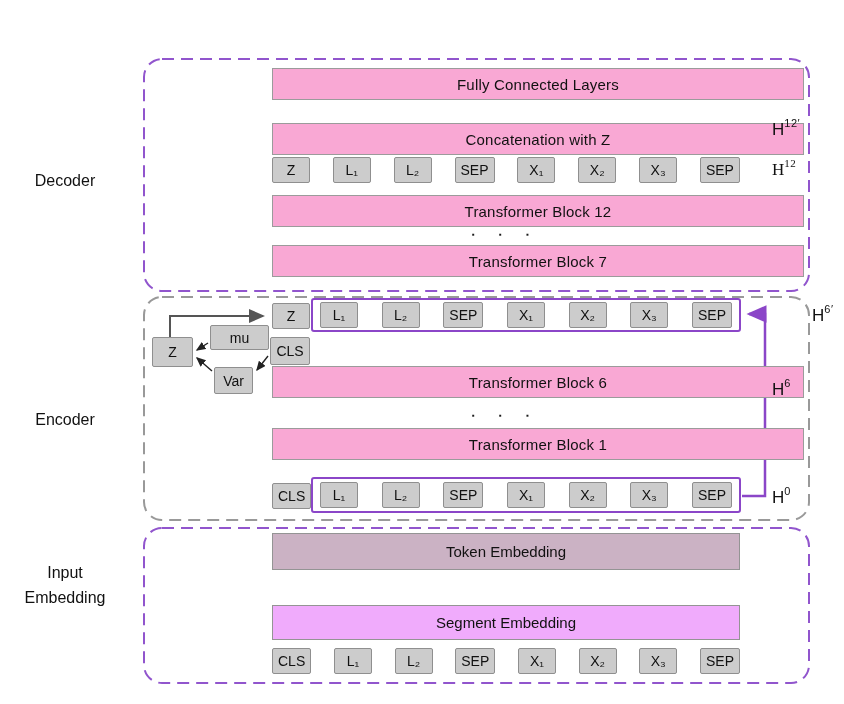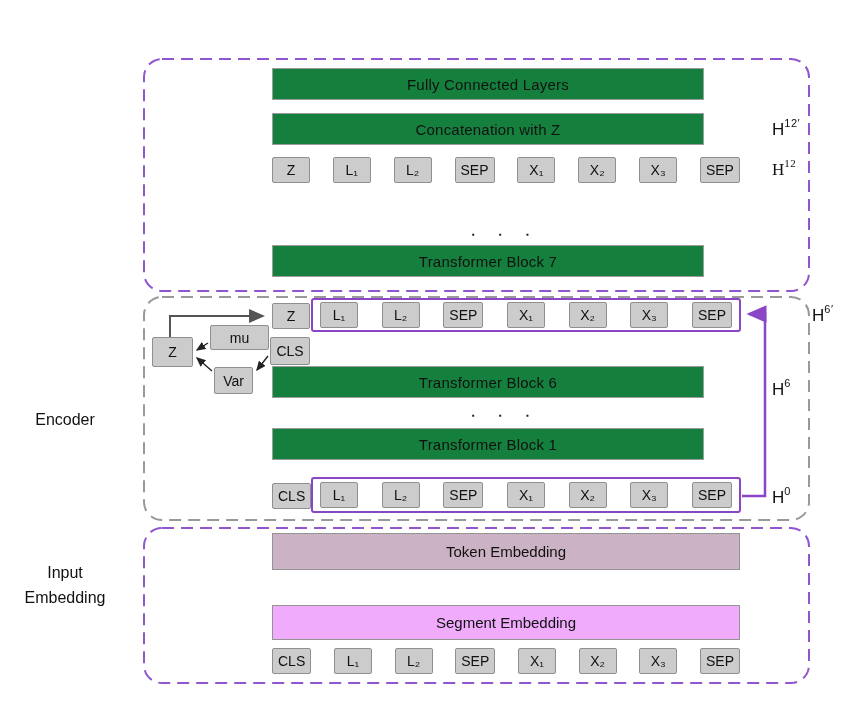--- a/index.html
+++ b/index.html
@@ -1,21 +1,21 @@
 <!DOCTYPE html>
 <html><head>
 <meta charset="utf-8">
 <style>
   html,body{margin:0;padding:0;background:#fff;}
   body{font-family:"Liberation Sans","DejaVu Sans",sans-serif;color:#111;}
   .canvas{position:relative;width:844px;height:704px;background:#ffffff;overflow:hidden;}
   .abs{position:absolute;box-sizing:border-box;}
   svg.overlay{position:absolute;left:0;top:0;width:844px;height:704px;pointer-events:none;}
-  .bar{position:absolute;box-sizing:border-box;left:272px;width:432px;height:32px;
-       background:#15803d;border:1px solid #9b9b9b;display:flex;align-items:center;
+  .bar{position:absolute;box-sizing:border-box;left:272px;width:532px;height:32px;
+       background:#f9a8d4;border:1px solid #9b9b9b;display:flex;align-items:center;
        justify-content:center;font-size:15px;letter-spacing:.2px;}
   .token-row{position:absolute;left:272px;width:468px;display:flex;justify-content:space-between;}
   .token{box-sizing:border-box;min-width:38px;height:26px;padding:0 5px;background:#cccccc;
          border:1px solid #8f8f8f;border-radius:2px;display:flex;align-items:center;
          justify-content:center;font-size:14px;}
   .pbox{position:absolute;box-sizing:border-box;border:2px solid #8b46c8;border-radius:3px;
         background:#fff;display:flex;align-items:center;}
   .pbox .inner{display:flex;justify-content:space-between;width:100%;padding:0 7px;}
   .vae-box{position:absolute;box-sizing:border-box;background:#cccccc;border:1px solid #8f8f8f;
            border-radius:2px;display:flex;align-items:center;justify-content:center;font-size:14px;}
@@ -53,37 +53,39 @@
     <path d="M 742 496 L 765 496 L 765 314 L 749 314" fill="none" stroke="#8b46c8" stroke-width="2.5" marker-end="url(#arr-purple)"></path>
 
     <path d="M 170 337 L 170 316 L 263 316" fill="none" stroke="#555" stroke-width="2" marker-end="url(#arr-gray)"></path>
 
     <path d="M 268 348 L 257 342" fill="none" stroke="#222" stroke-width="1.4" marker-end="url(#arr-black)"></path>
     <path d="M 268 356 L 257 370" fill="none" stroke="#222" stroke-width="1.4" marker-end="url(#arr-black)"></path>
     <path d="M 208 343 L 197 350" fill="none" stroke="#222" stroke-width="1.4" marker-end="url(#arr-black)"></path>
     <path d="M 212 371 L 197 358" fill="none" stroke="#222" stroke-width="1.4" marker-end="url(#arr-black)"></path>
   </svg>
 
+  <div class="side-label abs" style="top:168px;">Decoder</div>
   <div class="side-label abs" style="top:407px;">Encoder</div>
   <div class="side-label abs" style="top:560px;">Input Embedding</div>
 
   <div class="bar" style="top:68px;">Fully Connected Layers</div>
-  <div class="bar" style="top:113px;">Concatenation with Z</div>
+  <div class="bar" style="top:123px;">Concatenation with Z</div>
 
   <div class="token-row" style="top:157px;">
     <span class="token">Z</span>
     <span class="token">L₁</span>
     <span class="token">L₂</span>
     <span class="token">SEP</span>
     <span class="token">X₁</span>
     <span class="token">X₂</span>
     <span class="token">X₃</span>
     <span class="token">SEP</span>
   </div>
 
+  <div class="bar" style="top:195px;">Transformer Block 12</div>
   <div class="dots abs" style="top:230px;">▪ ▪ ▪</div>
   <div class="bar" style="top:245px;">Transformer Block 7</div>
 
   <div class="h-label" style="top:118px;">
     <span>H</span><sup>12′</sup>
   </div>
   <div class="h-label" style="top:158px;font-family:Liberation Serif, serif;">
     <span>H</span><sup>12</sup>
   </div>
 

